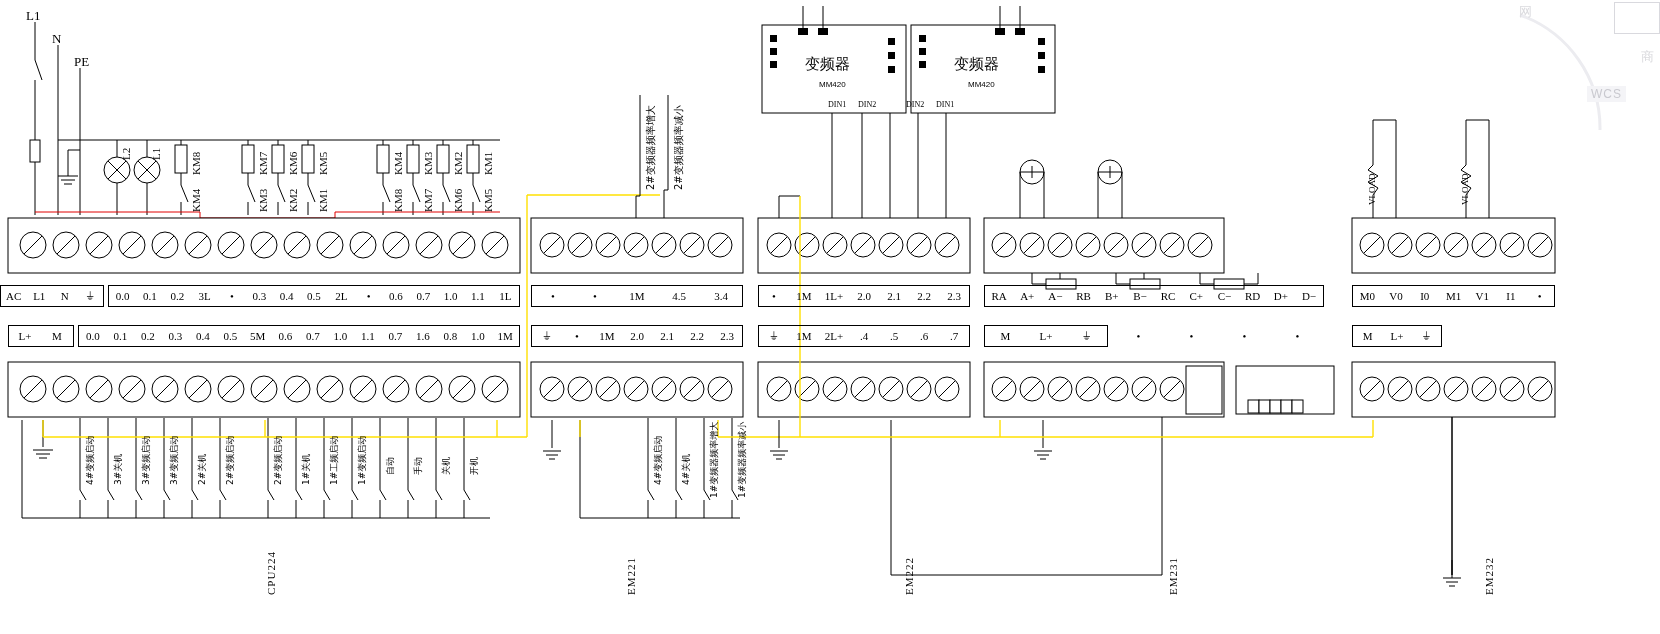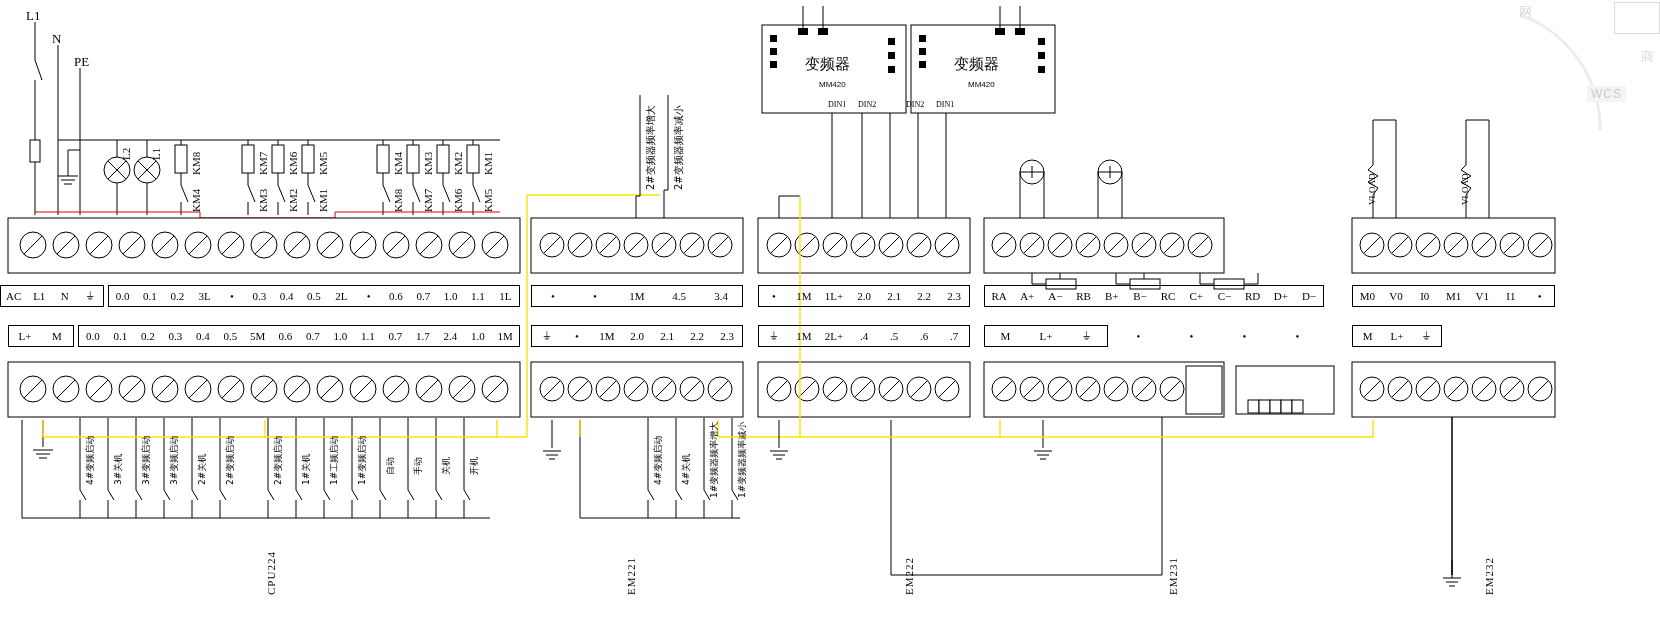--- a/index.html
+++ b/index.html
@@ -606,22 +606,22 @@
       <span>0.2</span>
       <span>0.3</span>
       <span>0.4</span>
       <span>0.5</span>
       <span>5M</span>
       <span>0.6</span>
       <span>0.7</span>
       <span>1.0</span>
       <span>1.1</span>
       <span>0.7</span>
-      <span>1.7</span>
-      <span>2.4</span>
+      <span>1.6</span>
+      <span>0.8</span>
       <span>1.0</span>
       <span>1M</span>
     </div>
 
 <div class="termrow" id="em221-top" style="left:531px;top:285px;width:212px;height:22px;">
       <span>•</span>
       <span>•</span>
       <span>1M</span>
       <span>4.5</span>
       <span>3.4</span>

